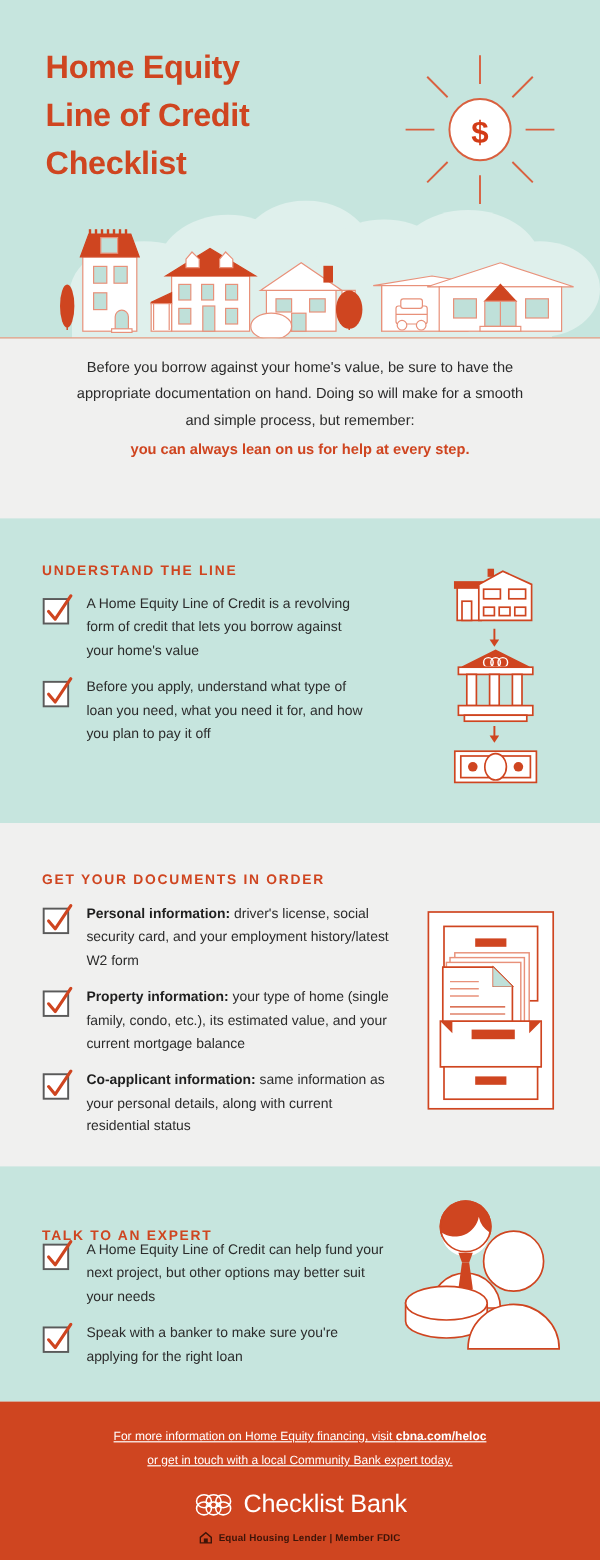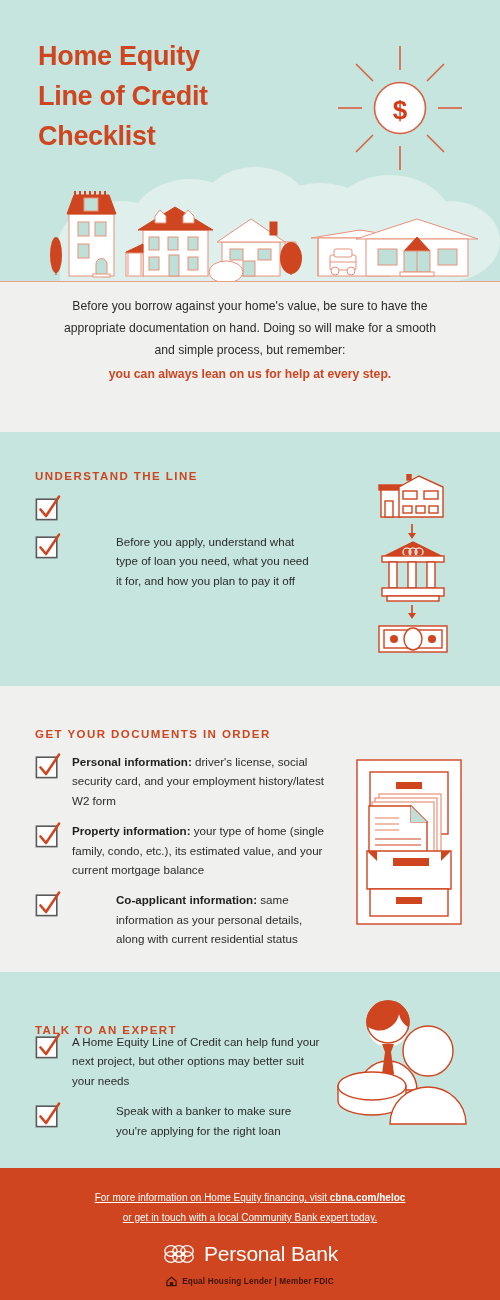--- a/index.html
+++ b/index.html
@@ -41,21 +41,21 @@
   .sec-inner{position:relative;width:500px;height:100%;}
 
   .sec-heading{
     position:absolute;left:35px;
     font-size:11.5px;font-weight:bold;letter-spacing:1.45px;
     color:#cf4520;text-transform:uppercase;margin:0;
   }
 
   .checklist{position:absolute;left:35px;}
   .check-item{display:flex;align-items:flex-start;margin-bottom:11px;}
-  .check-item:last-child{margin-bottom:0;gap:44px;}
+  .check-item:last-child{margin-bottom:0;}
   .cbox{flex:0 0 auto;width:26px;height:26px;position:relative;margin-right:11px;margin-top:1px;}
   .check-text{
     font-size:11.6px;line-height:19.4px;color:#2b2b2b;
   }
   .check-text b{font-weight:bold;color:#1f1f1f;}
 
   .sec-art{position:absolute;}
 
   
   .footer{
@@ -220,20 +220,23 @@
       <h2 class="sec-heading" style="top:38px;">UNDERSTAND THE LINE</h2>
 
       <div class="checklist" style="top:62px;width:275px;">
 
         <div class="check-item">
           <div class="cbox">
             <svg viewBox="0 0 26 26" width="26" height="26">
               <rect x="1.4" y="4.2" width="20.4" height="20.4" fill="#ffffff" stroke="#5a5a5a" stroke-width="1.6"></rect>
               <path d="M5.5 14.5 L11 21 L24 1.6" fill="none" stroke="#cf4520" stroke-width="2.6" stroke-linecap="round" stroke-linejoin="round"></path>
             </svg>
+          </div>
+          <div class="check-text">
+            <b></b><span>A Home Equity Line of Credit is a revolving form of credit that lets you borrow against your home's value</span>
           </div>
         </div>
 
         <div class="check-item">
           <div class="cbox">
             <svg viewBox="0 0 26 26" width="26" height="26">
               <rect x="1.4" y="4.2" width="20.4" height="20.4" fill="#ffffff" stroke="#5a5a5a" stroke-width="1.6"></rect>
               <path d="M5.5 14.5 L11 21 L24 1.6" fill="none" stroke="#cf4520" stroke-width="2.6" stroke-linecap="round" stroke-linejoin="round"></path>
             </svg>
           </div>
@@ -439,21 +442,21 @@
       <svg class="logo-mark" viewBox="0 0 34 20">
         <g fill="none" stroke="#ffffff" stroke-width="1.3">
           <ellipse cx="9" cy="7" rx="6.2" ry="5.4"></ellipse>
           <ellipse cx="9" cy="13" rx="6.2" ry="5.4"></ellipse>
           <ellipse cx="17" cy="7" rx="6.2" ry="5.4"></ellipse>
           <ellipse cx="17" cy="13" rx="6.2" ry="5.4"></ellipse>
           <ellipse cx="25" cy="7" rx="6.2" ry="5.4"></ellipse>
           <ellipse cx="25" cy="13" rx="6.2" ry="5.4"></ellipse>
         </g>
       </svg>
-      <span class="logo-word">Personal Bank</span>
+      <span class="logo-word">Checklist Bank</span>
     </div>
 
     <div class="legal-row">
       <svg class="legal-icon" viewBox="0 0 12 12">
         <path d="M1 5.6 L6 1.4 L11 5.6 L11 10.6 L1 10.6 Z" fill="none" stroke="#3d1408" stroke-width="1.3"></path>
         <rect x="4.2" y="6.6" width="3.6" height="4" fill="#3d1408"></rect>
       </svg>
       <span class="legal-text">Equal Housing Lender | Member FDIC</span>
     </div>
   </div>

